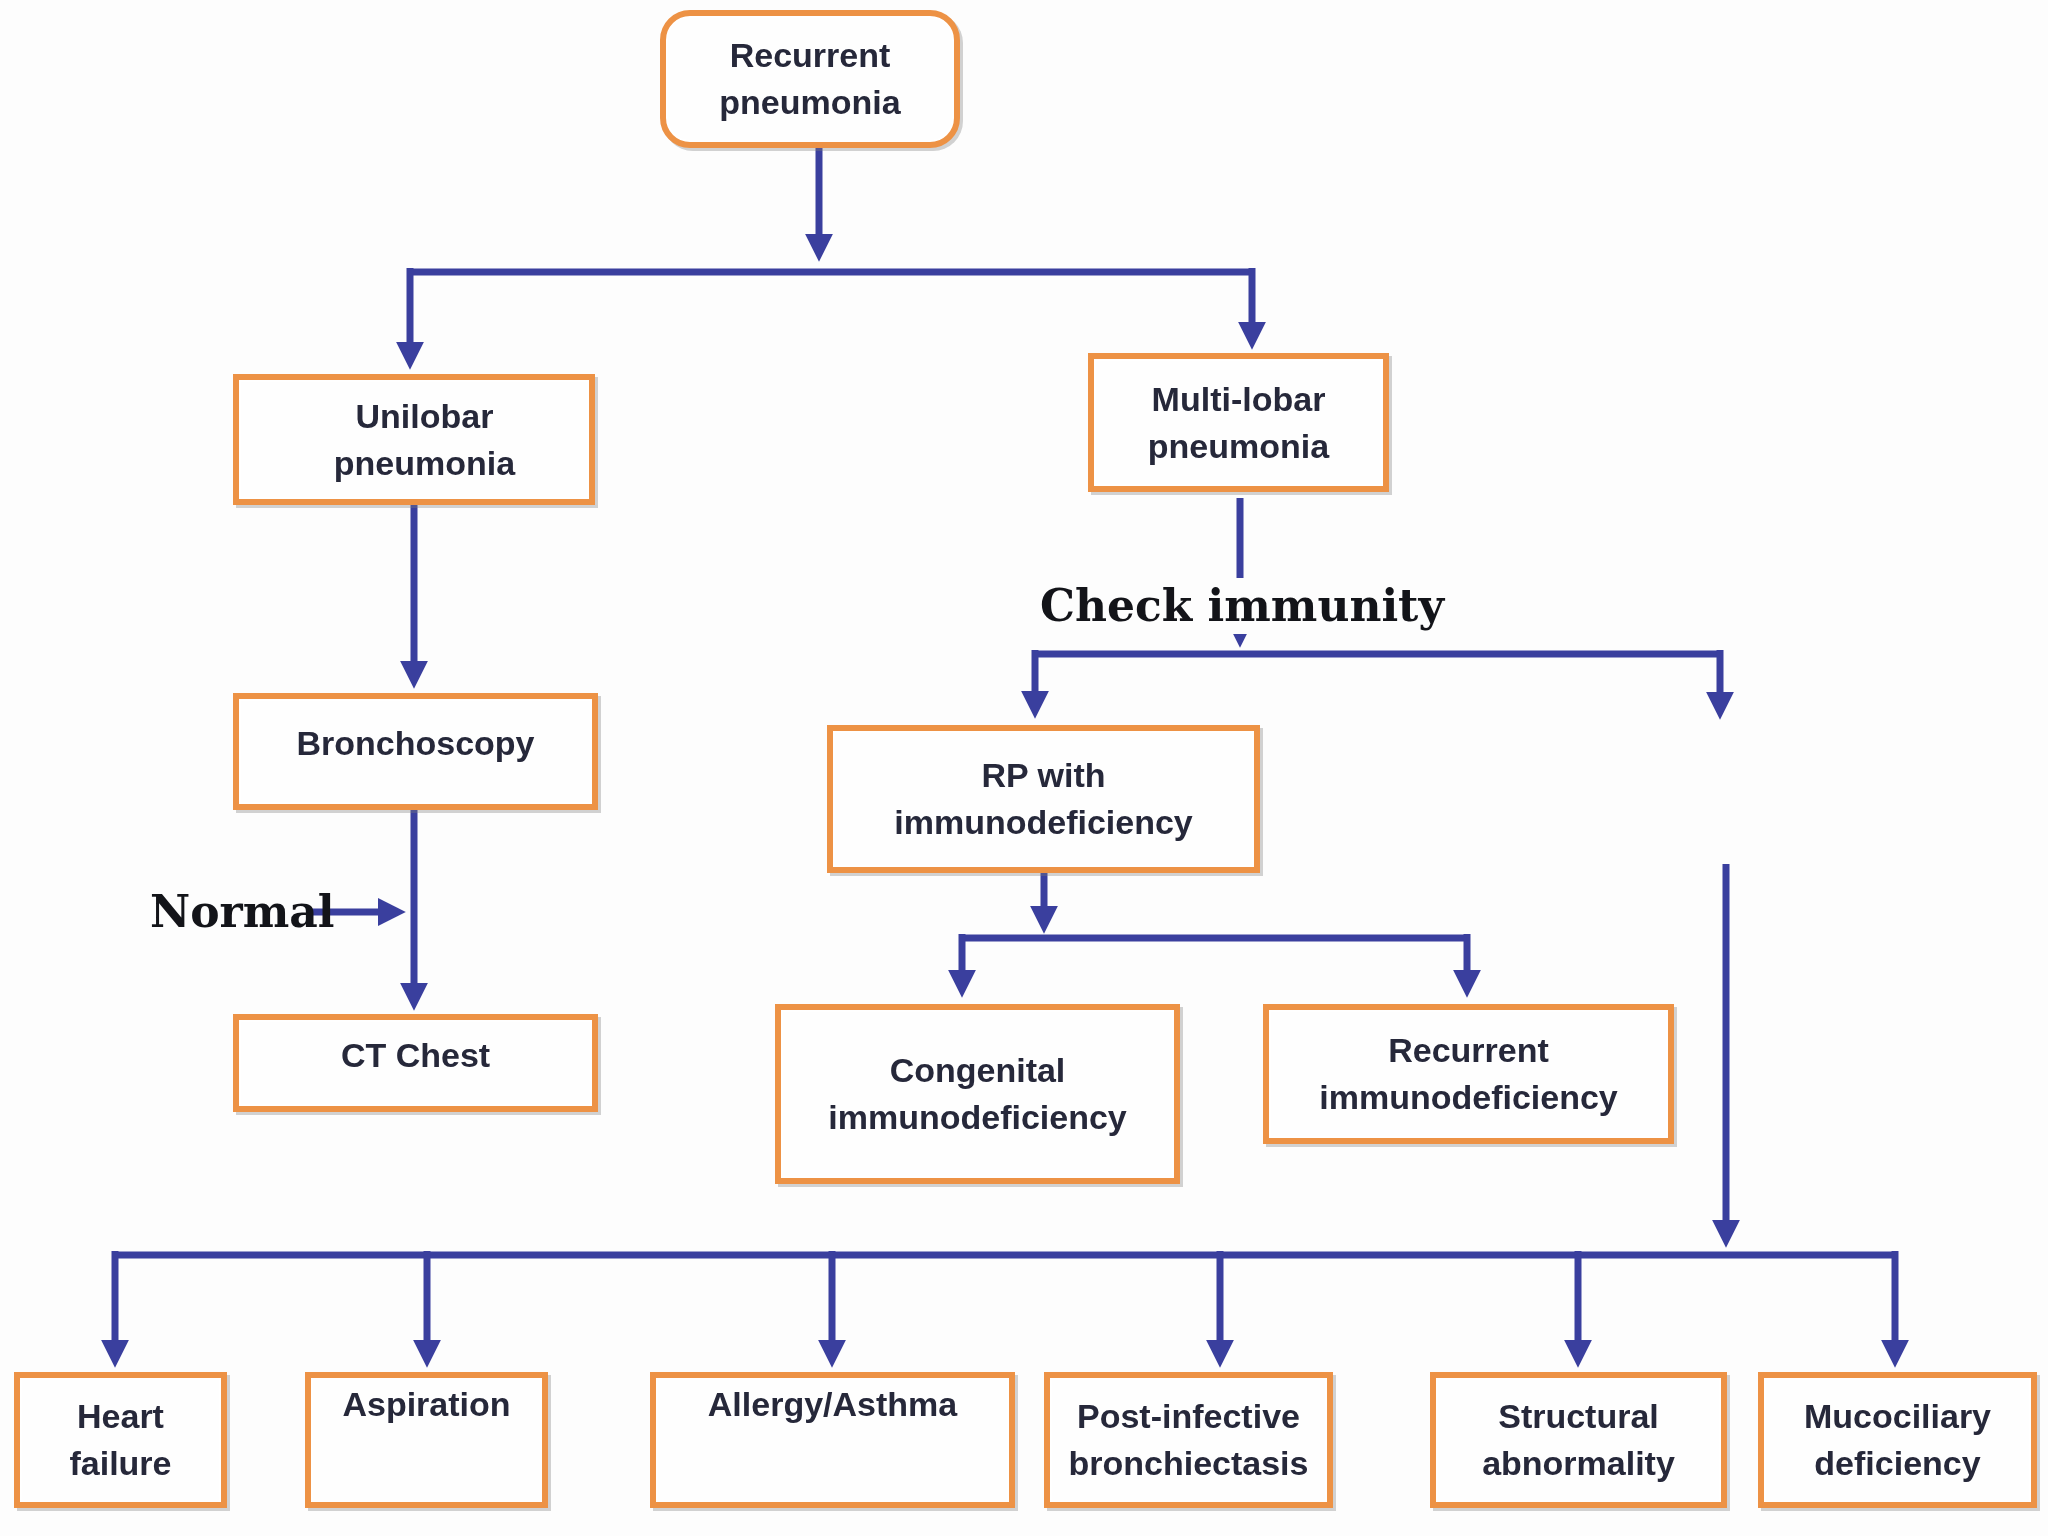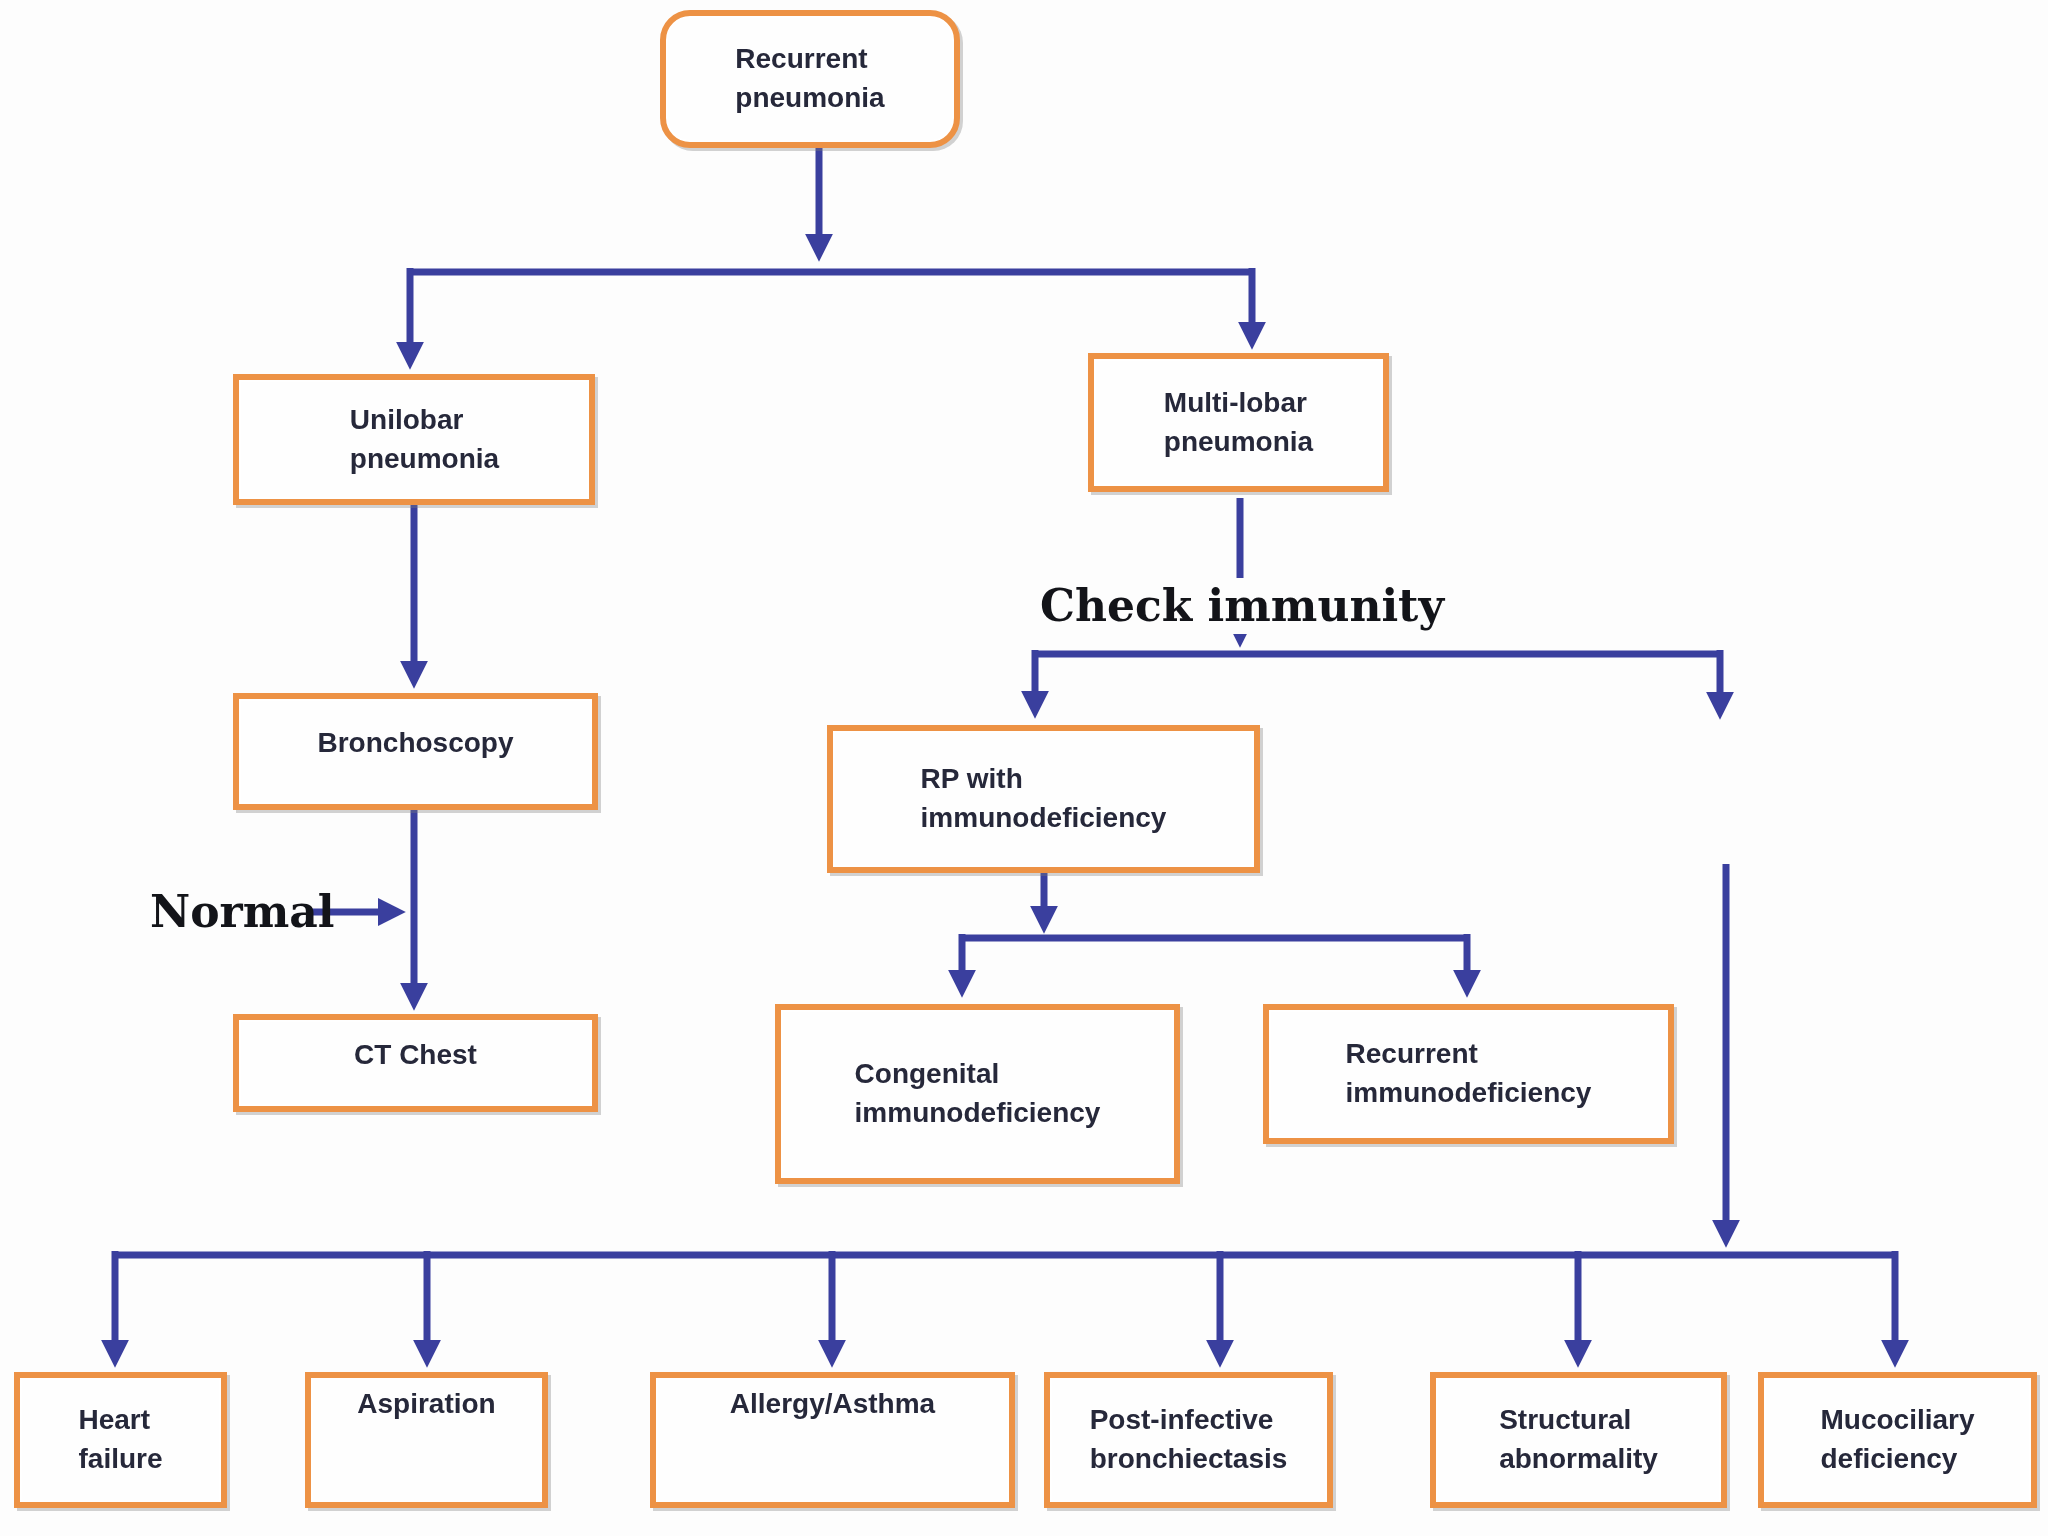--- a/index.html
+++ b/index.html
@@ -20,22 +20,23 @@
   #edges{position:absolute;inset:0;width:2048px;height:1536px;}
   .edge{stroke:var(--line);stroke-width:7;fill:none;}
   .arrowhead{fill:var(--line);}
   .node{
     position:absolute;
     box-sizing:border-box;
     border:6px solid var(--box-border);
     background:#fefefe;
     box-shadow:3px 3px 0 rgba(125,125,125,0.35), inset 0 0 0 2px #fff;
     display:flex;align-items:center;justify-content:center;
+    text-align:center;
     font-weight:bold;
-    font-size:28px;line-height:1.38;
+    font-size:34px;line-height:1.38;
     color:var(--node-text);
     white-space:pre-line;
   }
   .node.rounded{border-radius:30px;}
   .node.lift{padding-bottom:16px;}
   .node.lift-more{padding-bottom:71px;}
   .edge-label{
     position:absolute;
     font-family:"DejaVu Serif", serif;
     font-weight:bold;

